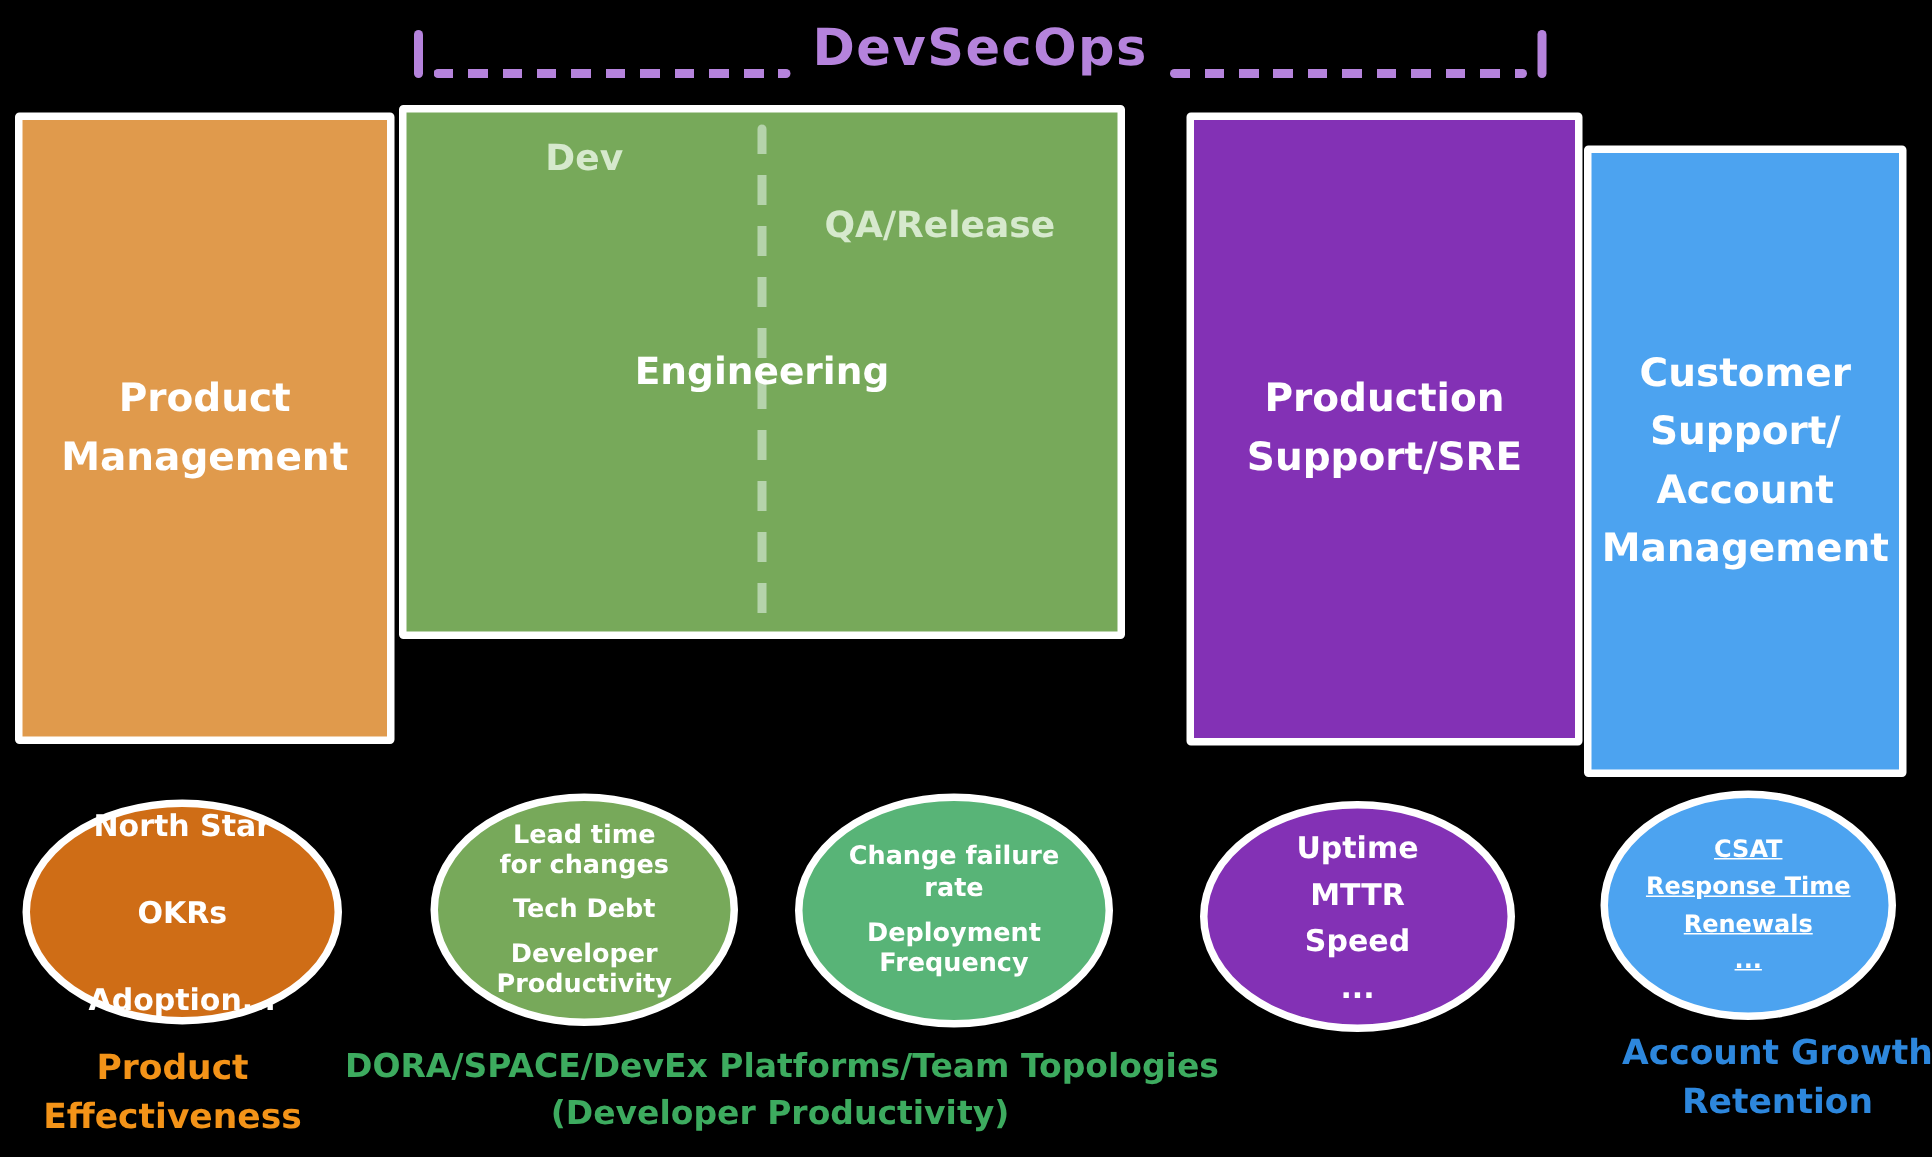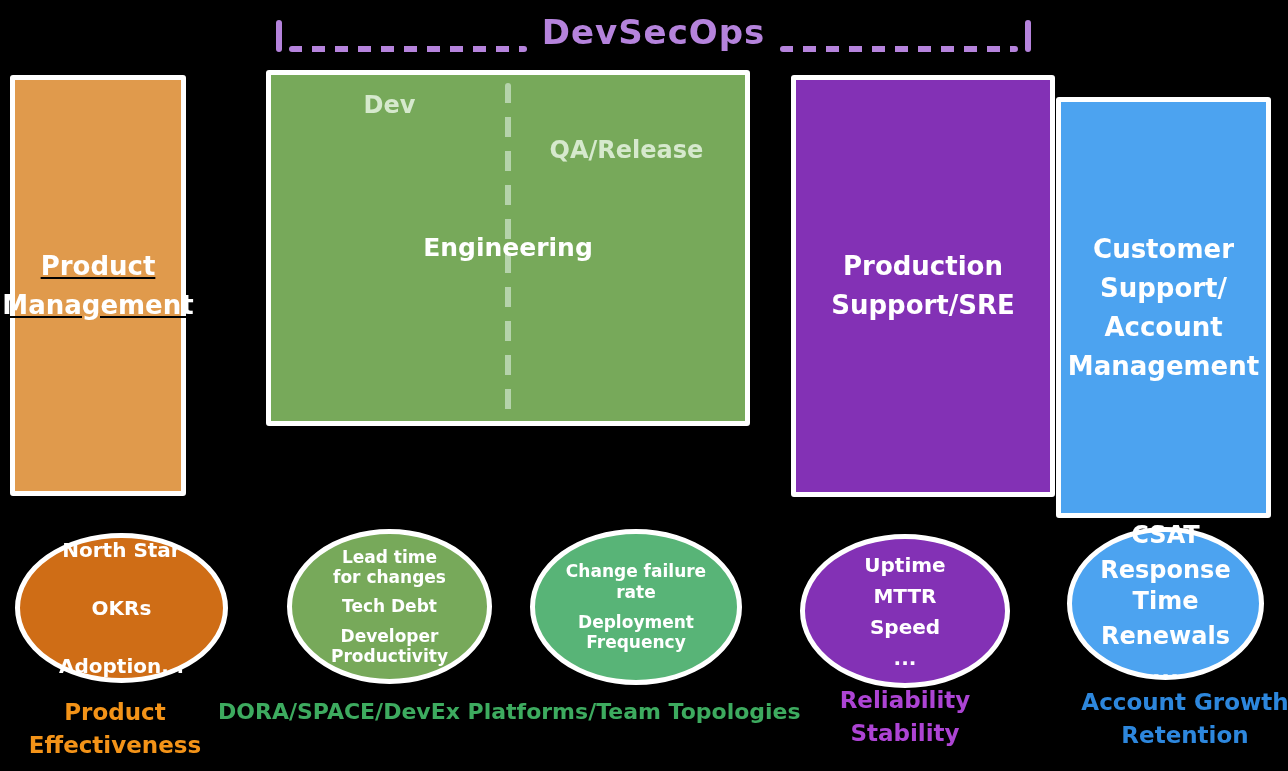--- a/index.html
+++ b/index.html
@@ -20,21 +20,21 @@
     background:repeating-linear-gradient(90deg,var(--c-bracket) 0 13px,transparent 13px 23px);
   }
   .bracket-label{font-size:34px;font-weight:700;white-space:nowrap;padding:0 8px;letter-spacing:1px;}
 
   
   .box{
     position:absolute;border:5px solid #fff;border-radius:3px;box-sizing:border-box;
     display:flex;align-items:center;justify-content:center;
   }
   .box-label{color:#fff;font-weight:700;font-size:26px;text-align:center;line-height:1.5;}
-  #box-product{left:10px;top:75px;width:176px;height:421px;background:var(--c-orange-box);text-decoration:underline;}
+  #box-product{left:10px;top:75px;width:253px;height:421px;background:var(--c-orange-box);}
   #box-engineering{left:266px;top:70px;width:484px;height:356px;background:var(--c-green-box);}
   #box-sre{left:791px;top:75px;width:264px;height:422px;background:var(--c-purple-box);}
   #box-customer{left:1056px;top:77px;width:215px;height:421px;background:var(--c-blue-box);margin-top:20px;}
   #box-customer .box-label{padding:0 16px;}
   #box-engineering .box-label{position:relative;z-index:2;font-size:25px;}
 
   .sub-label{
     position:absolute;top:16px;width:50%;text-align:center;z-index:2;
     color:var(--c-pale-green-label);font-size:24px;font-weight:700;
   }
@@ -49,27 +49,27 @@
   
   .bubble{
     position:absolute;border:5px solid #fff;border-radius:50%;box-sizing:border-box;
     display:flex;flex-direction:column;align-items:center;justify-content:center;
     color:#fff;font-weight:700;text-align:center;
   }
   #bubble-product{left:15px;top:533px;width:213px;height:150px;background:var(--c-orange-bubble);font-size:20px;gap:12px;justify-content:space-between;}
   #bubble-dev{left:287px;top:529px;width:205px;height:155px;background:var(--c-green-box);font-size:17px;gap:9px;line-height:1.2;padding:0 36px;}
   #bubble-qa{left:530px;top:529px;width:212px;height:156px;background:var(--c-green-bubble,#58b477);font-size:17px;gap:10px;line-height:1.2;padding:0 26px;}
   #bubble-sre{left:800px;top:534px;width:210px;height:154px;background:var(--c-purple-box);font-size:20px;gap:5px;line-height:1.3;text-align:center;}
-  #bubble-customer{left:1067px;top:527px;width:197px;height:153px;background:var(--c-blue-box);font-size:24px;gap:4px;line-height:1.3;}
+  #bubble-customer{left:1067px;top:527px;width:197px;height:153px;background:var(--c-blue-box);font-size:16px;gap:4px;line-height:1.3;text-decoration:underline;}
 
   
   .footnote{position:absolute;text-align:center;font-weight:700;font-size:23px;line-height:1.42;}
   .footnote span{display:block;}
   #fn-product{left:15px;top:684px;width:200px;color:var(--c-orange-text);margin-top:12px;}
-  #fn-dev{left:218px;top:696px;width:580px;color:var(--c-green-text);font-size:22px;}
+  #fn-dev{left:230px;top:696px;width:580px;color:var(--c-green-text);font-size:22px;}
   #fn-dev span{white-space:nowrap;}
   #fn-sre{left:805px;top:684px;width:200px;color:var(--c-purple-text);}
   #fn-customer{left:1065px;top:686px;width:240px;color:var(--c-blue-text);}
 </style>
 </head>
 <body>
 
 <div class="canvas">
 
   <div class="bracket">
@@ -130,25 +130,22 @@
     <span>...</span>
   </div>
 
   <div class="footnote" id="fn-product">
     <span>Product</span>
     <span>Effectiveness</span>
   </div>
 
   <div class="footnote" id="fn-dev">
     <span>DORA/SPACE/DevEx Platforms/Team Topologies</span>
+    <span>(Developer Productivity)</span>
   </div>
 
-  <div class="footnote" id="fn-sre">
-    <span>Reliability</span>
-    <span>Stability</span>
-  </div>
 
   <div class="footnote" id="fn-customer">
     <span>Account Growth</span>
     <span>Retention</span>
   </div>
 
 </div>
 
 </body></html>

